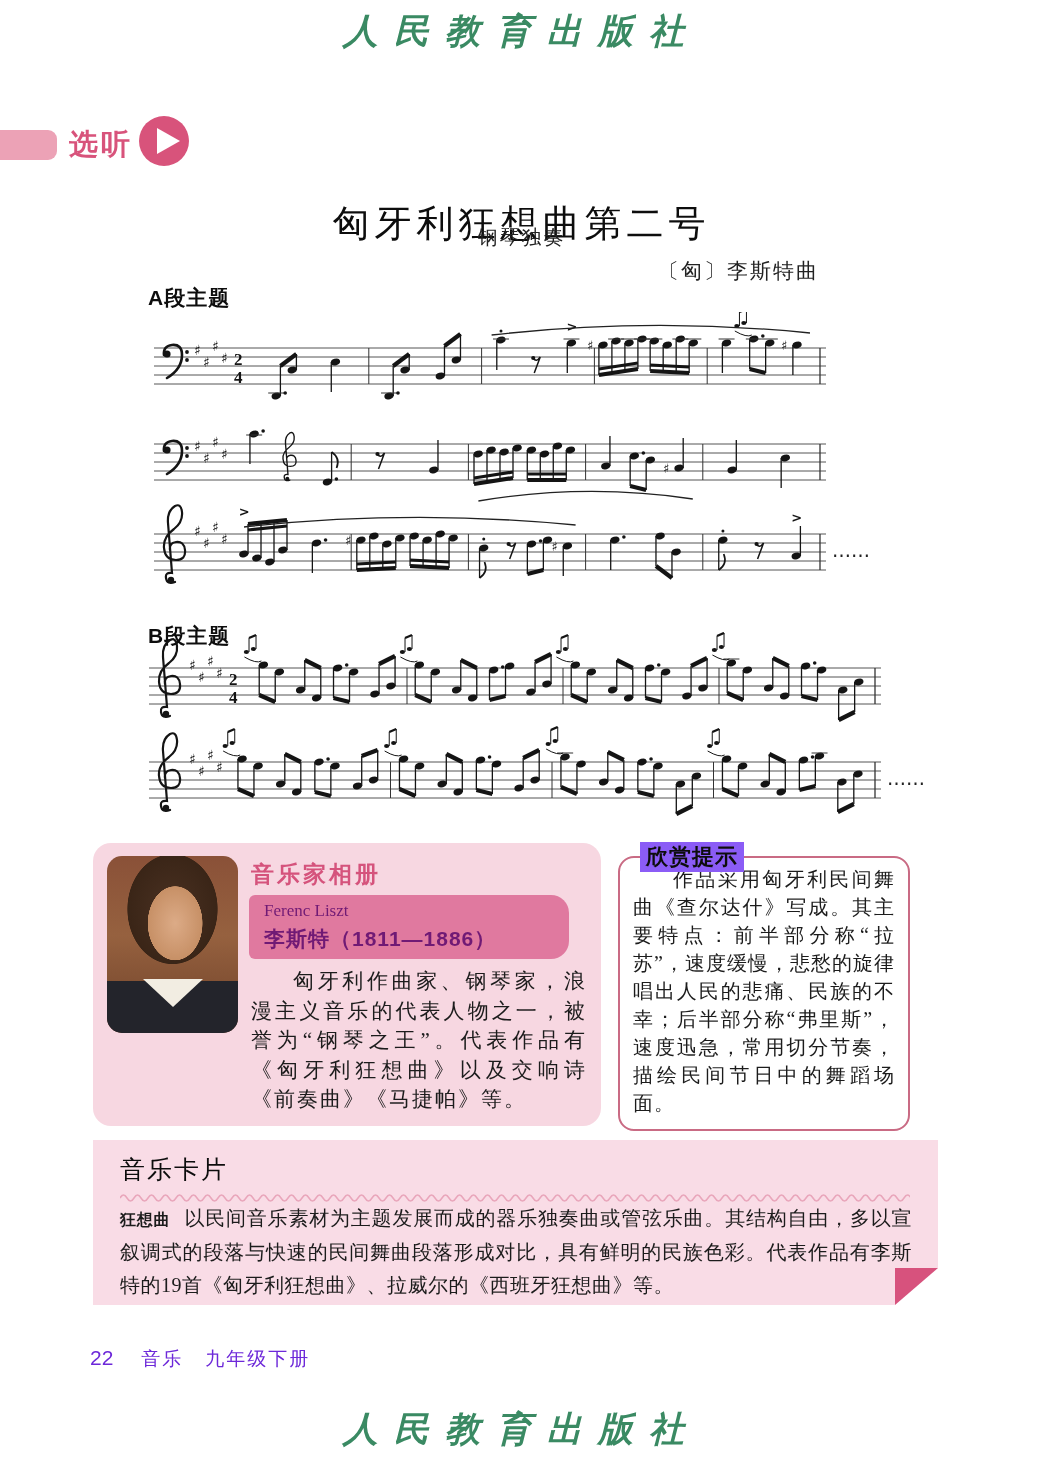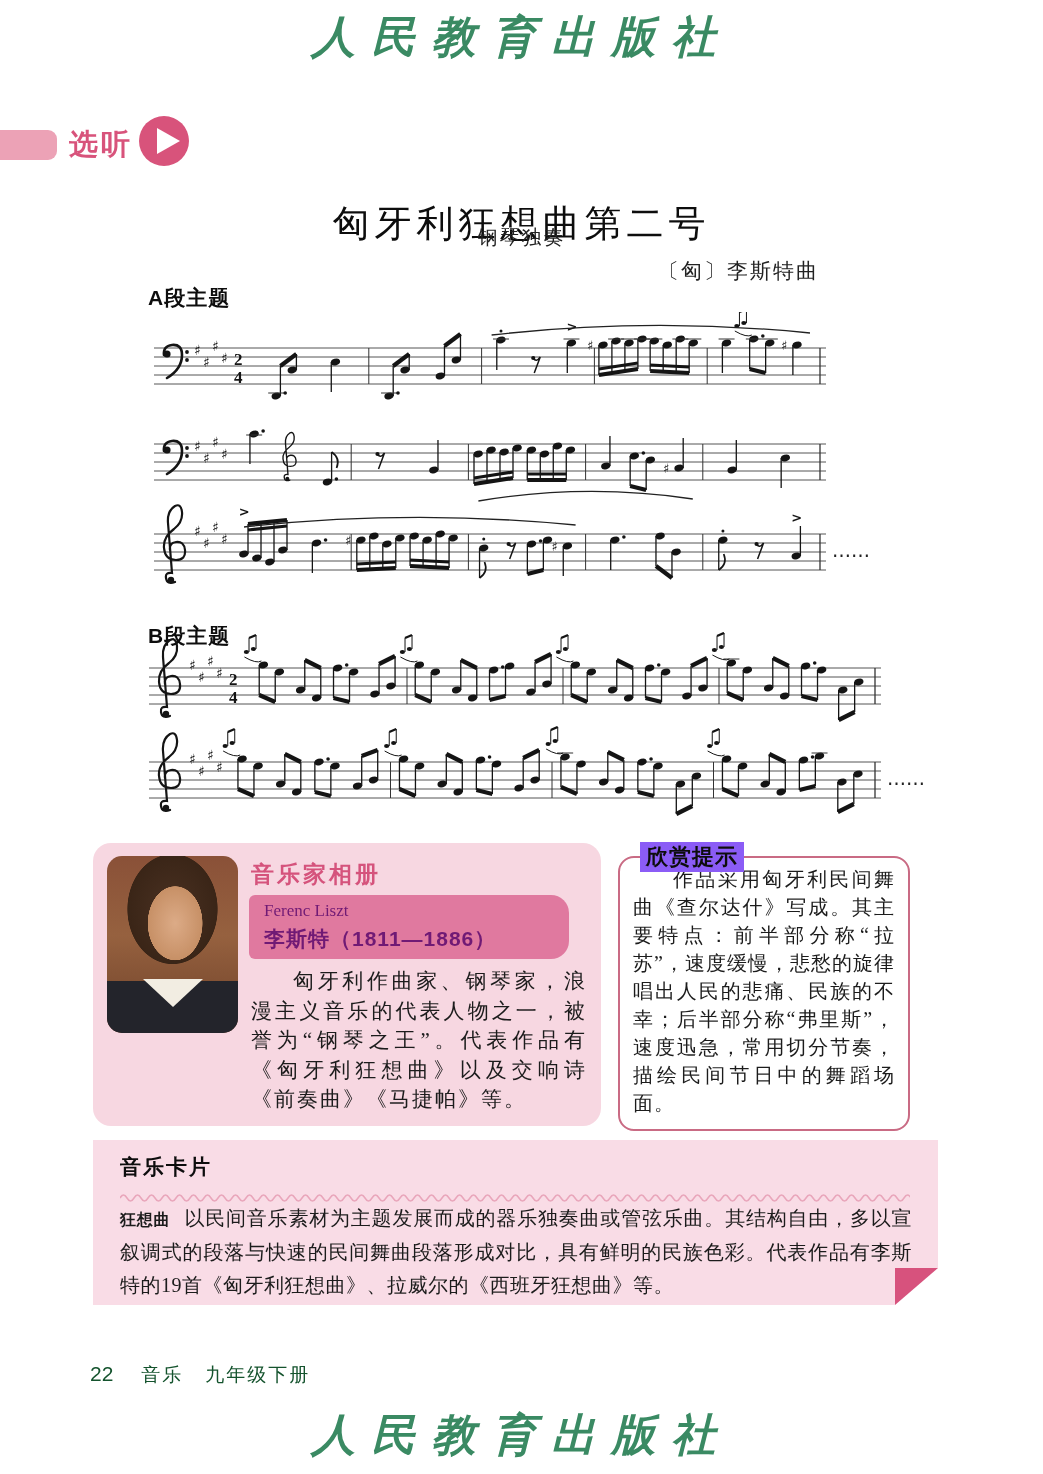--- a/index.html
+++ b/index.html
@@ -1,21 +1,21 @@
 <!DOCTYPE html>
 <html><head>
 <meta charset="utf-8">
 <style>
   html,body{margin:0;padding:0;background:#fff;}
   .page{position:relative;width:1043px;height:1474px;background:#ffffff;overflow:hidden;
         font-family:"Liberation Sans",sans-serif;color:#111;}
   
   .pub-logo{position:absolute;left:0;right:0;text-align:center;
             font-family:"DejaVu Serif",serif;font-style:italic;font-weight:bold;
-            font-size:44px;color:#3a8a63;letter-spacing:16px;}
+            font-size:35px;color:#3a8a63;letter-spacing:16px;}
   .pub-logo.top{top:8px;}
   .pub-logo.bottom{top:1406px;}
   
   .listen-bar{position:absolute;left:0;top:130px;width:57px;height:30px;
               background:#eca2b6;border-radius:0 9px 9px 0;}
   .listen-label{position:absolute;left:69px;top:125px;font-size:29px;font-weight:bold;
                 color:#d8537b;letter-spacing:3px;}
   .play-icon{position:absolute;left:139px;top:116px;width:50px;height:50px;border-radius:50%;
              background:#d8537b;}
   .play-icon .tri{position:absolute;left:18px;top:12px;width:0;height:0;
@@ -54,30 +54,30 @@
        font-size:21px;line-height:29.5px;letter-spacing:2px;text-indent:2em;text-align:justify;color:#1c1c1c;}
   
   .tips-card{position:absolute;left:618px;top:856px;width:288px;min-height:258px;
              border:2px solid #c96b84;border-radius:16px;background:#fff;}
   .tips-title{position:absolute;top:-16px;left:20px;background:#8b5cf6;padding:0 6px;
               font-size:22px;font-weight:bold;color:#0d0d0d;letter-spacing:1px;}
   .tips-body{padding:7px 13px 12px 13px;font-family:"Liberation Serif",serif;font-size:20px;
              line-height:28px;letter-spacing:1px;text-indent:2em;text-align:justify;color:#1c1c1c;}
   
   .mk-card{position:absolute;left:93px;top:1140px;width:845px;height:165px;background:#f9dce6;}
-  .mk-title{position:absolute;left:27px;top:13px;font-size:21px;font-weight:bold;color:#0d0d0d;letter-spacing:2px;}
+  .mk-title{position:absolute;left:27px;top:13px;font-size:25px;font-weight:normal;color:#0d0d0d;letter-spacing:2px;}
   .wavy{position:absolute;left:27px;top:49px;width:790px;height:10px;}
   .mk-body{position:absolute;left:27px;top:62px;width:792px;font-family:"Liberation Serif",serif;
            font-size:20px;line-height:33px;letter-spacing:0.5px;text-align:justify;color:#1c1c1c;}
   .mk-body b{font-family:"Liberation Sans",sans-serif;font-size:16px;margin-right:14px;}
   .fold-cut{position:absolute;right:0;bottom:0;width:43px;height:37px;background:#fff;}
   .fold{position:absolute;right:0;bottom:0;width:43px;height:37px;background:#d7527d;
         clip-path:polygon(0 0,100% 0,0 100%);}
   
-  .footer{position:absolute;left:90px;top:1346px;color:#14532d;margin-top:16px;}
+  .footer{position:absolute;left:90px;top:1346px;color:#6d28d9;}
   .footer .pg{font-size:21px;margin-right:28px;}
   .footer .sub{font-size:19px;margin-right:22px;letter-spacing:2px;}
   .footer .vol{font-size:19px;letter-spacing:2px;}
 </style>
 </head>
 <body>
 
 <div class="page">
 
   <div class="pub-logo top">人民教育出版社</div>

